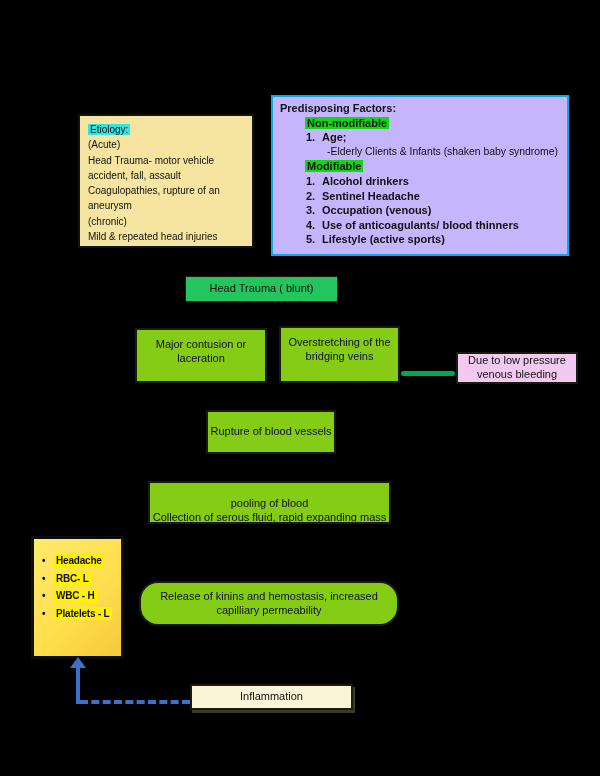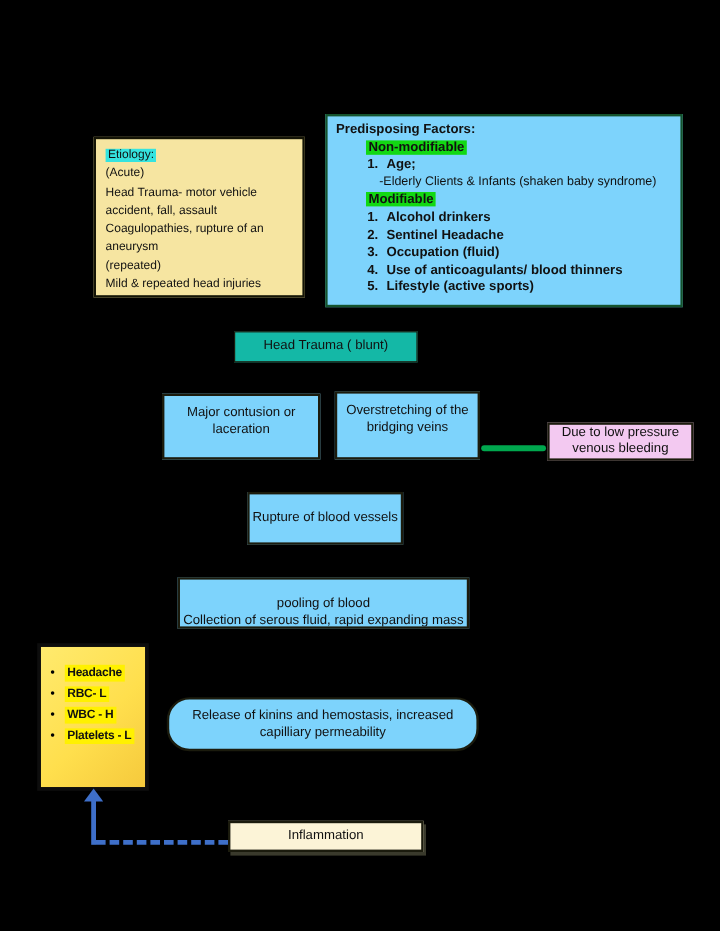--- a/index.html
+++ b/index.html
@@ -14,39 +14,39 @@
     left:78px;top:114px;width:176px;height:134px;
     background:#F6E5A1;border:2px solid #141406;
     padding:6px 4px 0 8px;font-size:10px;line-height:15.3px;
   }
   .eline{white-space:nowrap;}
   .hl-cyan{background:#35E3DF;padding:0 2px;}
 
   
   .predisposing{
     left:271px;top:95px;width:298px;height:161px;
-    background:#7dd3fc;border:2px solid #14532d;
+    background:#c4b5fd;border:2px solid #0ea5e9;
     padding:4px 4px 0 7px;font-size:11px;line-height:14.6px;
   }
   .ptitle{font-weight:bold;}
   .hl-green{background:#12D812;font-weight:bold;padding:0 2px;margin-left:25px;}
   .prow{white-space:nowrap;font-weight:bold;}
   .pnum{display:inline-block;margin-left:26px;width:16px;}
-  .psub{margin-left:36px;font-size:10.4px;white-space:nowrap;}
+  .psub{margin-left:47px;font-size:10.4px;white-space:nowrap;}
 
   
   .flow{
-    background:#7dd3fc;border:2px solid #1b1b0d;
+    background:#84cc16;border:2px solid #1b1b0d;
     font-size:11px;line-height:13.8px;text-align:center;
     display:flex;flex-direction:column;align-items:center;
   }
   .vcenter{justify-content:center;}
   .vtop{justify-content:flex-start;padding-top:8px;}
 
-  .head-trauma{left:195px;top:276px;width:153px;height:26px;background:#14b8a6;border-width:1.5px;}
+  .head-trauma{left:185px;top:276px;width:153px;height:26px;background:#22c55e;border-width:1.5px;}
   .major-contusion{left:135px;top:328px;width:132px;height:55px;}
   .overstretching{left:279px;top:326px;width:121px;height:57px;}
   .pink-box{left:456px;top:352px;width:122px;height:32px;background:#F3C9F1;}
   .rupture{left:206px;top:410px;width:130px;height:44px;}
   .pooling{left:148px;top:481px;width:243px;height:43px;overflow:hidden;padding-top:13px;line-height:14.4px;}
   .release{left:139px;top:581px;width:260px;height:45px;border-radius:19px;}
   .inflammation{left:190px;top:684px;width:163px;height:26px;background:#FCF4D7;box-shadow:2px 3px 0 #3a3a2c;}
 
   
   .green-line{left:401px;top:371px;width:54px;height:5px;background:#00A74E;border-radius:3px;}
@@ -73,40 +73,40 @@
 
 <div class="canvas">
 
   <div class="abs etiology">
     <div class="eline"><span class="hl-cyan">Etiology:</span></div>
     <div class="eline">(Acute)</div>
     <div class="eline">Head Trauma- motor vehicle</div>
     <div class="eline">accident, fall, assault</div>
     <div class="eline">Coagulopathies, rupture of an</div>
     <div class="eline">aneurysm</div>
-    <div class="eline">(repeated)</div>
+    <div class="eline">(chronic)</div>
     <div class="eline">Mild &amp; repeated head injuries</div>
   </div>
 
   <div class="abs predisposing">
     <div class="ptitle">Predisposing Factors:</div>
     <div><span class="hl-green">Non-modifiable</span></div>
     <div class="prow">
       <span class="pnum">1.</span><span>Age;</span>
     </div>
     <div class="psub">-Elderly Clients &amp; Infants (shaken baby syndrome)</div>
     <div><span class="hl-green">Modifiable</span></div>
     <div class="prow">
       <span class="pnum">1.</span><span>Alcohol drinkers</span>
     </div>
     <div class="prow">
       <span class="pnum">2.</span><span>Sentinel Headache</span>
     </div>
     <div class="prow">
-      <span class="pnum">3.</span><span>Occupation (fluid)</span>
+      <span class="pnum">3.</span><span>Occupation (venous)</span>
     </div>
     <div class="prow">
       <span class="pnum">4.</span><span>Use of anticoagulants/ blood thinners</span>
     </div>
     <div class="prow">
       <span class="pnum">5.</span><span>Lifestyle (active sports)</span>
     </div>
   </div>
 
   <div class="abs flow vcenter head-trauma">

